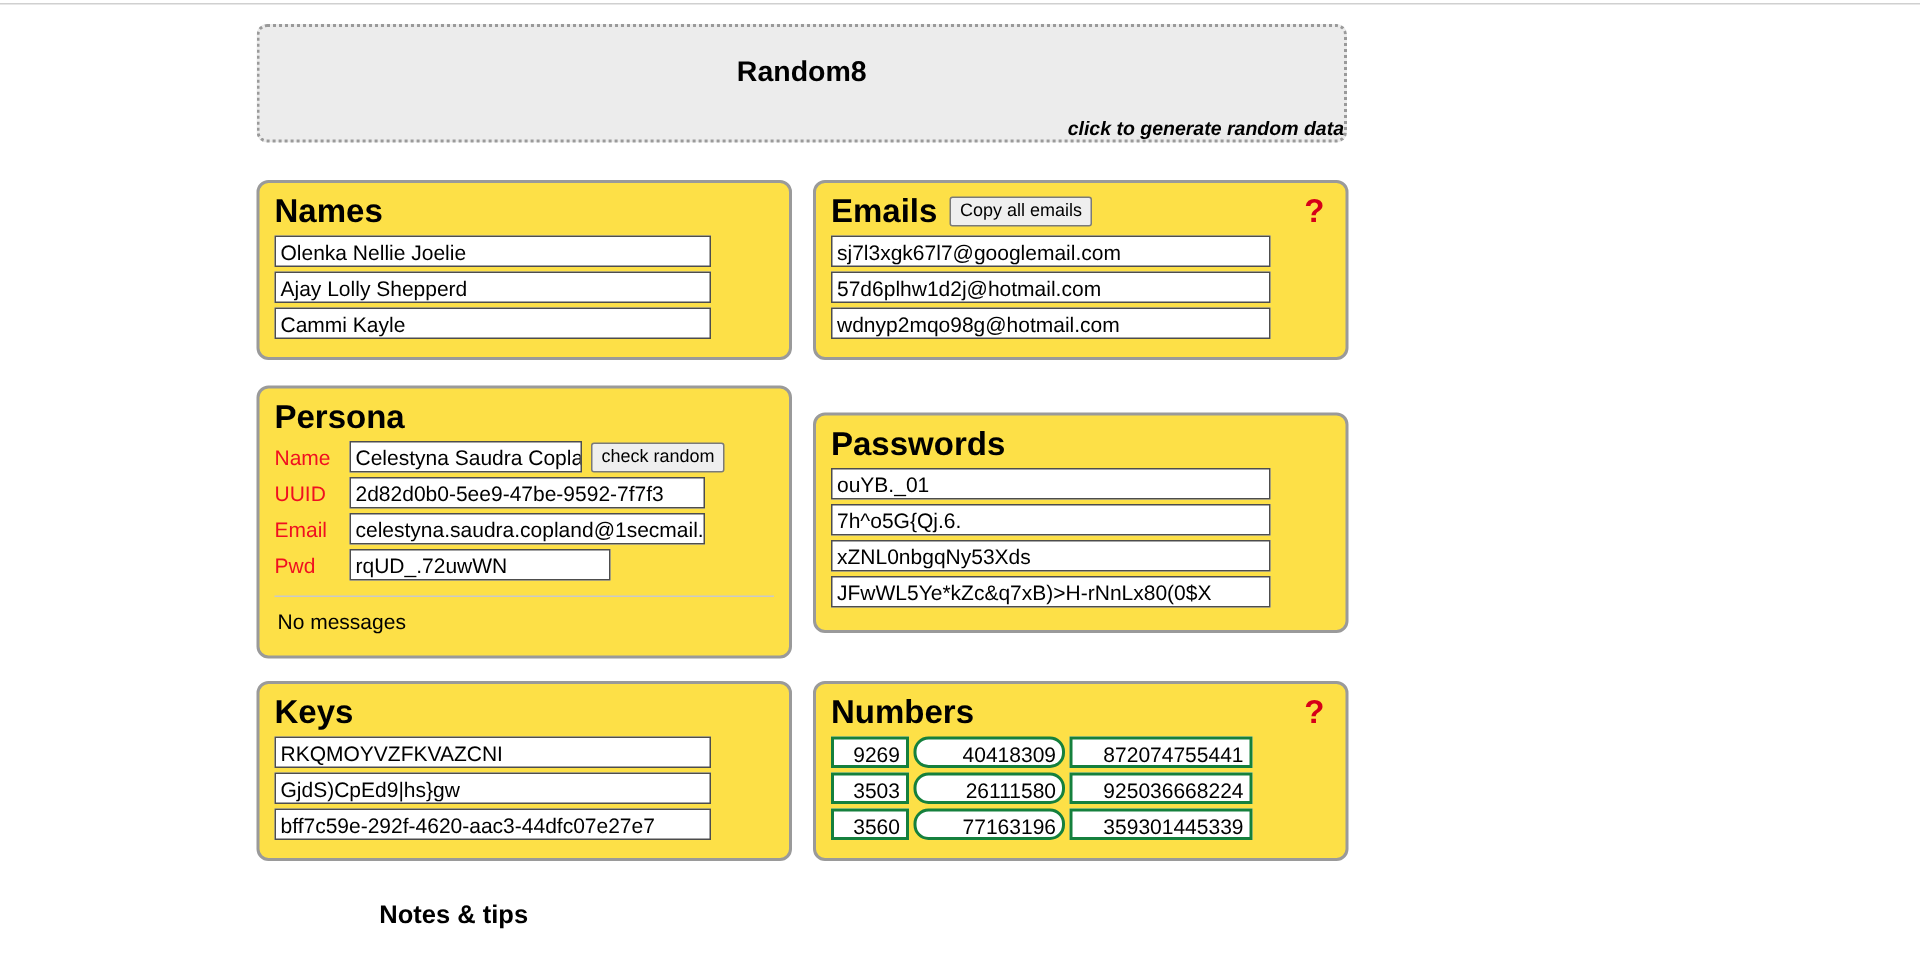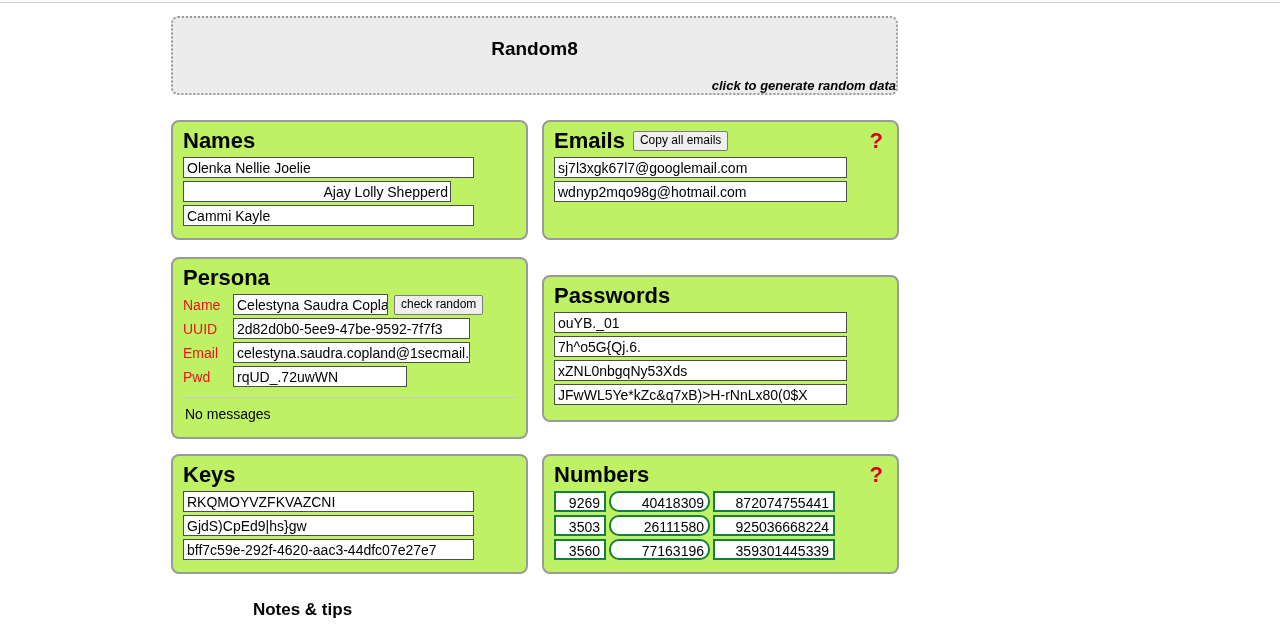--- a/index.html
+++ b/index.html
@@ -55,21 +55,21 @@
     font-size: 13px;
     font-style: italic;
     font-weight: bold;
     margin-top: 18px;
   }
 
   
   .panel {
     position: absolute;
     box-sizing: border-box;
-    background: #bef264;
+    background: #fde047;
     border: 2px solid #9a9a9a;
     border-radius: 8px;
   }
   .panel-head {
     display: flex;
     align-items: center;
     gap: 8px;
     padding: 6px 10px 0 10px;
   }
   .panel-title {
@@ -197,33 +197,34 @@
     <div class="banner-title">Random8</div>
     <div class="banner-sub">click to generate random data</div>
   </div>
 
   <div class="panel" style="left:171px; top:120px; width:357px; height:120px;">
     <div class="panel-head">
       <div class="panel-title">Names</div>
     </div>
     <div class="list">
       <div class="inp" style="width:291px;">Olenka Nellie Joelie</div>
-      <div class="inp" style="width:268px;text-align:right;">Ajay Lolly Shepperd</div>
+      <div class="inp" style="width:291px;">Ajay Lolly Shepperd</div>
       <div class="inp" style="width:291px;">Cammi Kayle</div>
     </div>
   </div>
 
   <div class="panel" style="left:542px; top:120px; width:357px; height:120px;">
     <div class="panel-head">
       <div class="panel-title">Emails</div>
       <button class="btn">Copy all emails</button>
       <div class="help-mark">?</div>
     </div>
     <div class="list">
       <div class="inp" style="width:293px;">sj7l3xgk67l7@googlemail.com</div>
+      <div class="inp" style="width:293px;">57d6plhw1d2j@hotmail.com</div>
       <div class="inp" style="width:293px;">wdnyp2mqo98g@hotmail.com</div>
     </div>
   </div>
 
   <div class="panel" style="left:171px; top:257px; width:357px; height:182px;">
     <div class="panel-head">
       <div class="panel-title">Persona</div>
     </div>
     <div style="padding-top:3px;">
       <div class="p-row">

